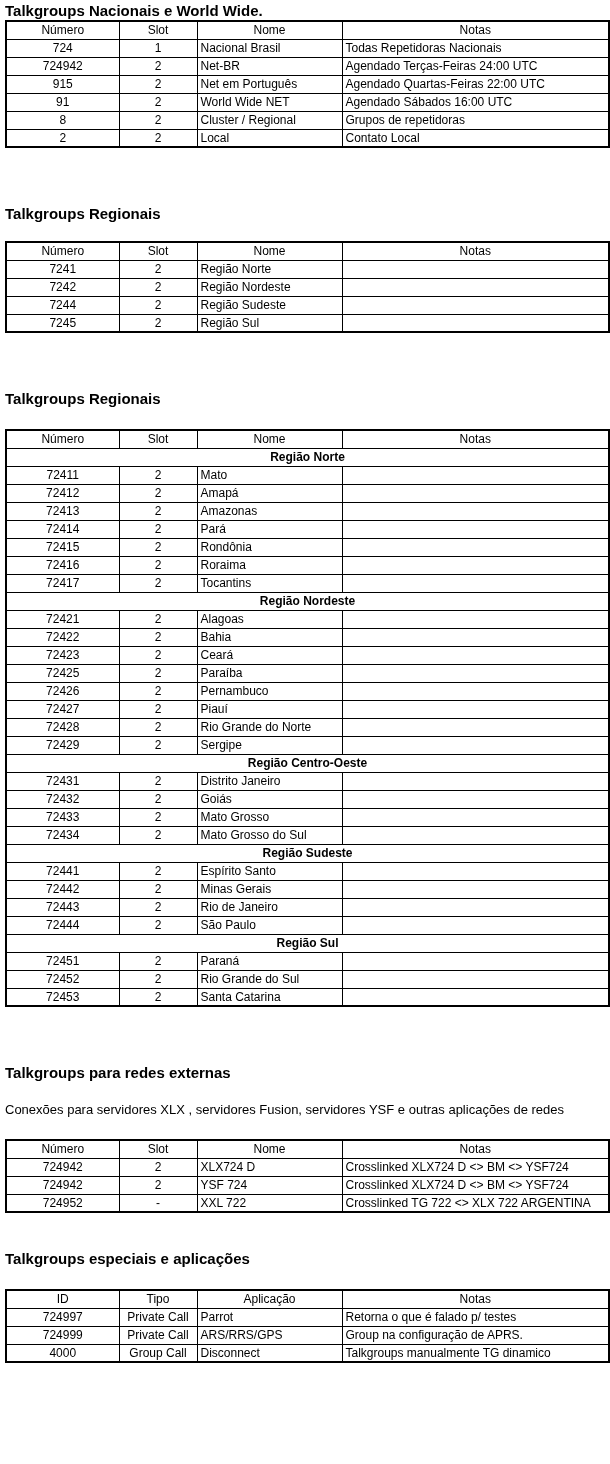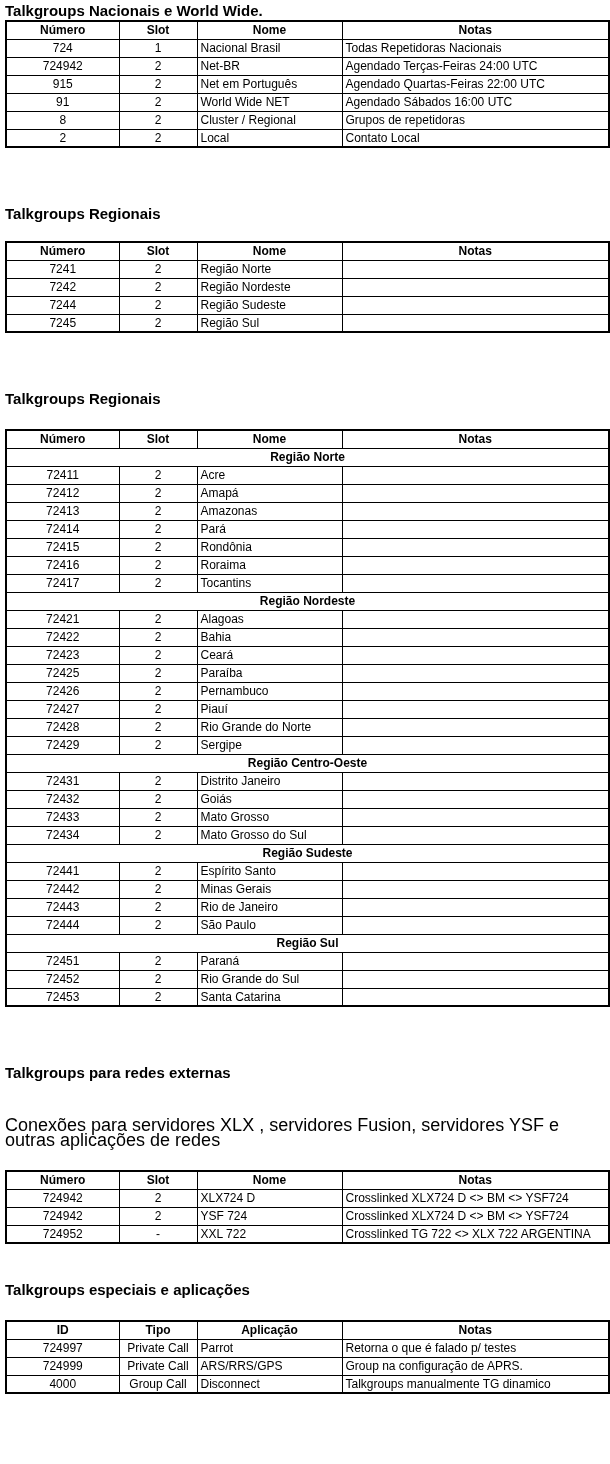--- a/index.html
+++ b/index.html
@@ -18,23 +18,23 @@
   }
   section { display: block; }
   h2.sec-title {
     font-size: 15px;
     line-height: 18px;
     font-weight: bold;
     margin: 0;
     letter-spacing: 0;
   }
   p.sec-intro {
-    font-size: 18px;
+    font-size: 13px;
     line-height: 15px;
-    margin: 36px 0 22px 0;
+    margin: 20px 0 22px 0;
   }
   table.tg {
     border-collapse: collapse;
     table-layout: fixed;
     width: 603px;
     border: 2px solid #000000;
   }
   table.tg col.c0 { width: 113px; }
   table.tg col.c1 { width: 78px; }
   table.tg col.c2 { width: 145px; }
@@ -43,21 +43,21 @@
     border: 1px solid #000000;
     height: 18px;
     padding: 0 3px;
     font-size: 12px;
     line-height: 14px;
     vertical-align: middle;
     overflow: hidden;
     white-space: nowrap;
   }
   table.tg th {
-    font-weight: bold;
+    font-weight: normal;
     text-align: center;
   }
   table.tg td.col-0, table.tg td.col-1 { text-align: center; }
   table.tg td.col-2, table.tg td.col-3 { text-align: left; }
   table.tg td.group-cell {
     font-weight: bold;
     text-align: center;
   }
   
   #sec-0 { margin-top: 2px; }
@@ -194,21 +194,21 @@
             <th>Notas</th>
           </tr>
         </thead>
         <tbody>
           <tr>
             <td colspan="4" class="group-cell">Região Norte</td>
           </tr>
           <tr>
             <td class="col-0">72411</td>
             <td class="col-1">2</td>
-            <td class="col-2">Acre</td>
+            <td class="col-2">Mato</td>
             <td class="col-3"></td>
           </tr>
           <tr>
             <td class="col-0">72412</td>
             <td class="col-1">2</td>
             <td class="col-2">Amapá</td>
             <td class="col-3"></td>
           </tr>
           <tr>
             <td class="col-0">72413</td>

